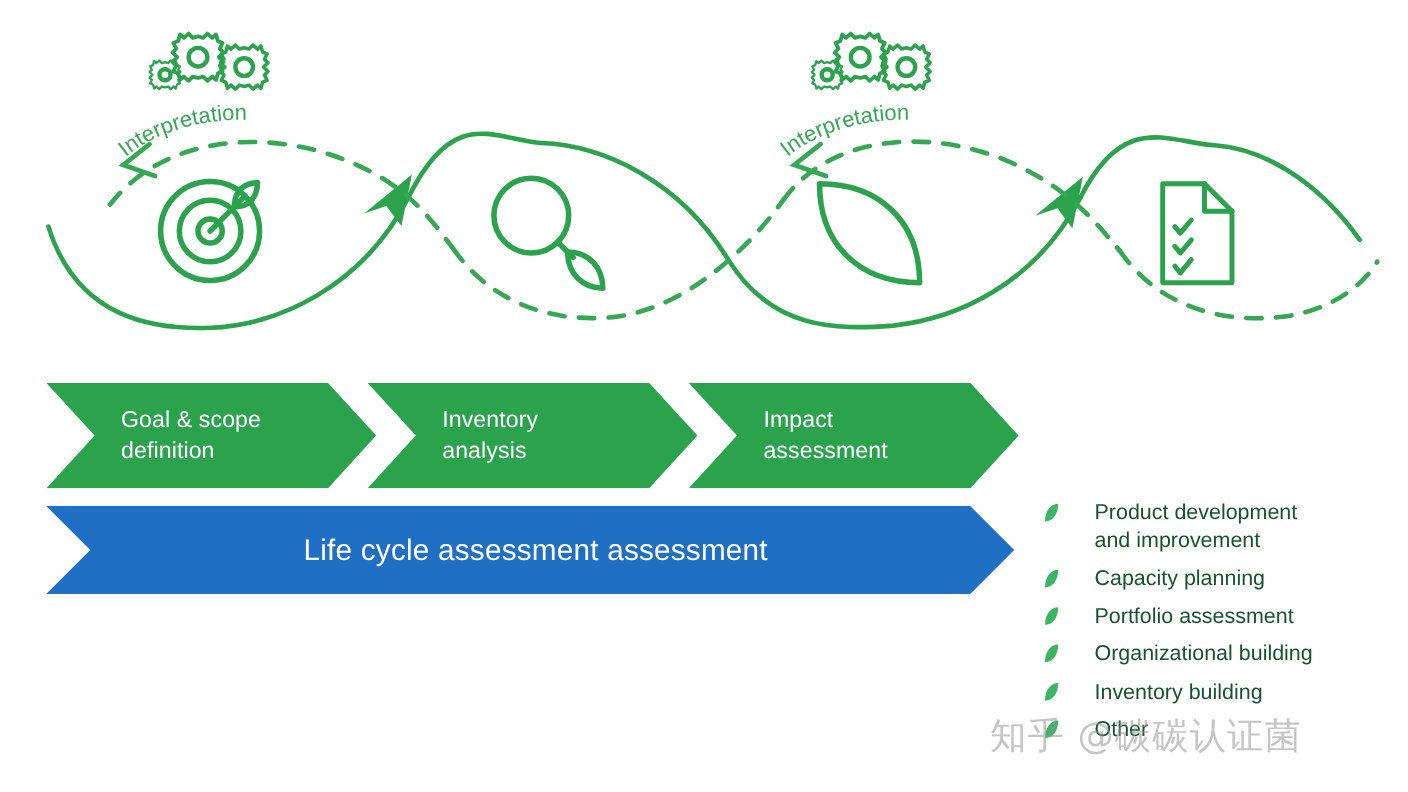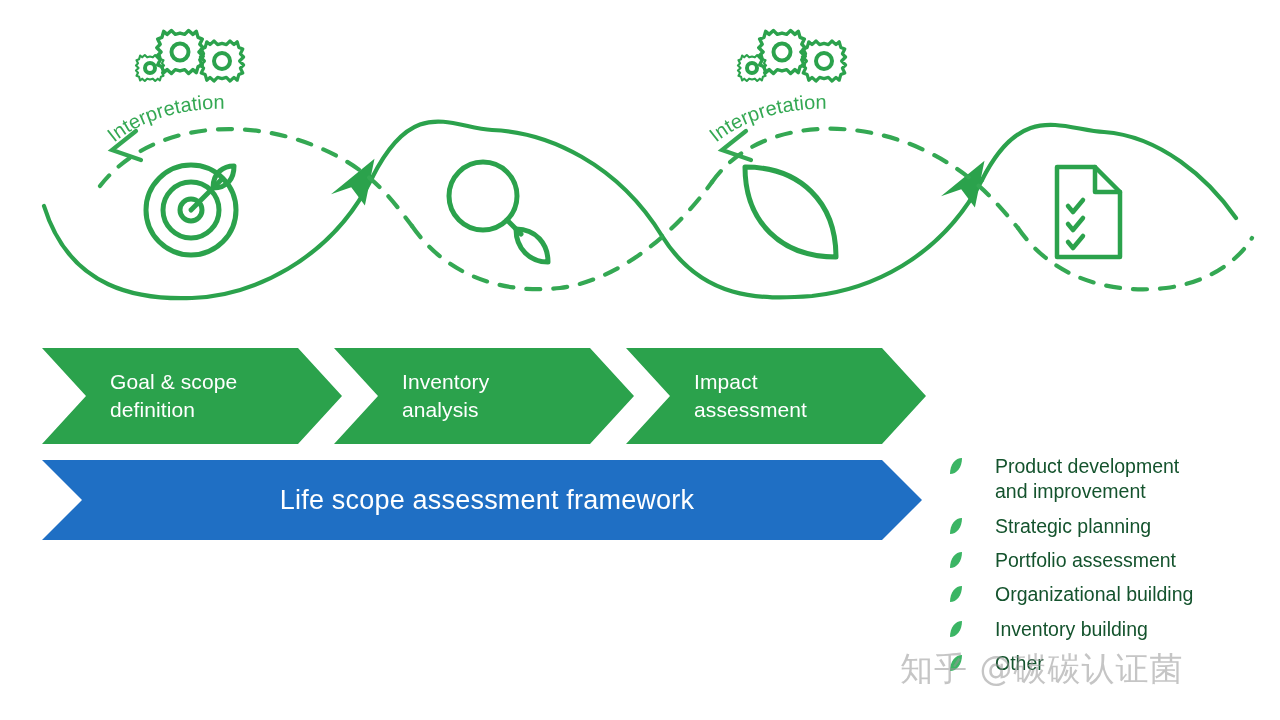--- a/index.html
+++ b/index.html
@@ -275,38 +275,38 @@
       <span class="stage-label">Inventory
 analysis</span>
     </div>
     <div class="stage-chev" style="left:626px; width:300px;">
       <span class="stage-label">Impact
 assessment</span>
     </div>
   </div>
 
   <div id="framework-bar">
-    <span class="framework-label">Life scope assessment framework</span>
+    <span class="framework-label">Life cycle assessment assessment</span>
   </div>
 
   <div id="applications-list">
 
     <div class="app-item">
       <svg class="leaf-bullet" viewBox="0 0 16 18">
         <path d="M14 1 C14 11, 8.5 17, 2 17 C2 7, 7.5 1, 14 1 Z" fill="#3BB564"></path>
       </svg>
       <span class="app-text">Product development
 and improvement</span>
     </div>
 
     <div class="app-item">
       <svg class="leaf-bullet" viewBox="0 0 16 18">
         <path d="M14 1 C14 11, 8.5 17, 2 17 C2 7, 7.5 1, 14 1 Z" fill="#3BB564"></path>
       </svg>
-      <span class="app-text">Strategic planning</span>
+      <span class="app-text">Capacity planning</span>
     </div>
 
     <div class="app-item">
       <svg class="leaf-bullet" viewBox="0 0 16 18">
         <path d="M14 1 C14 11, 8.5 17, 2 17 C2 7, 7.5 1, 14 1 Z" fill="#3BB564"></path>
       </svg>
       <span class="app-text">Portfolio assessment</span>
     </div>
 
     <div class="app-item">

